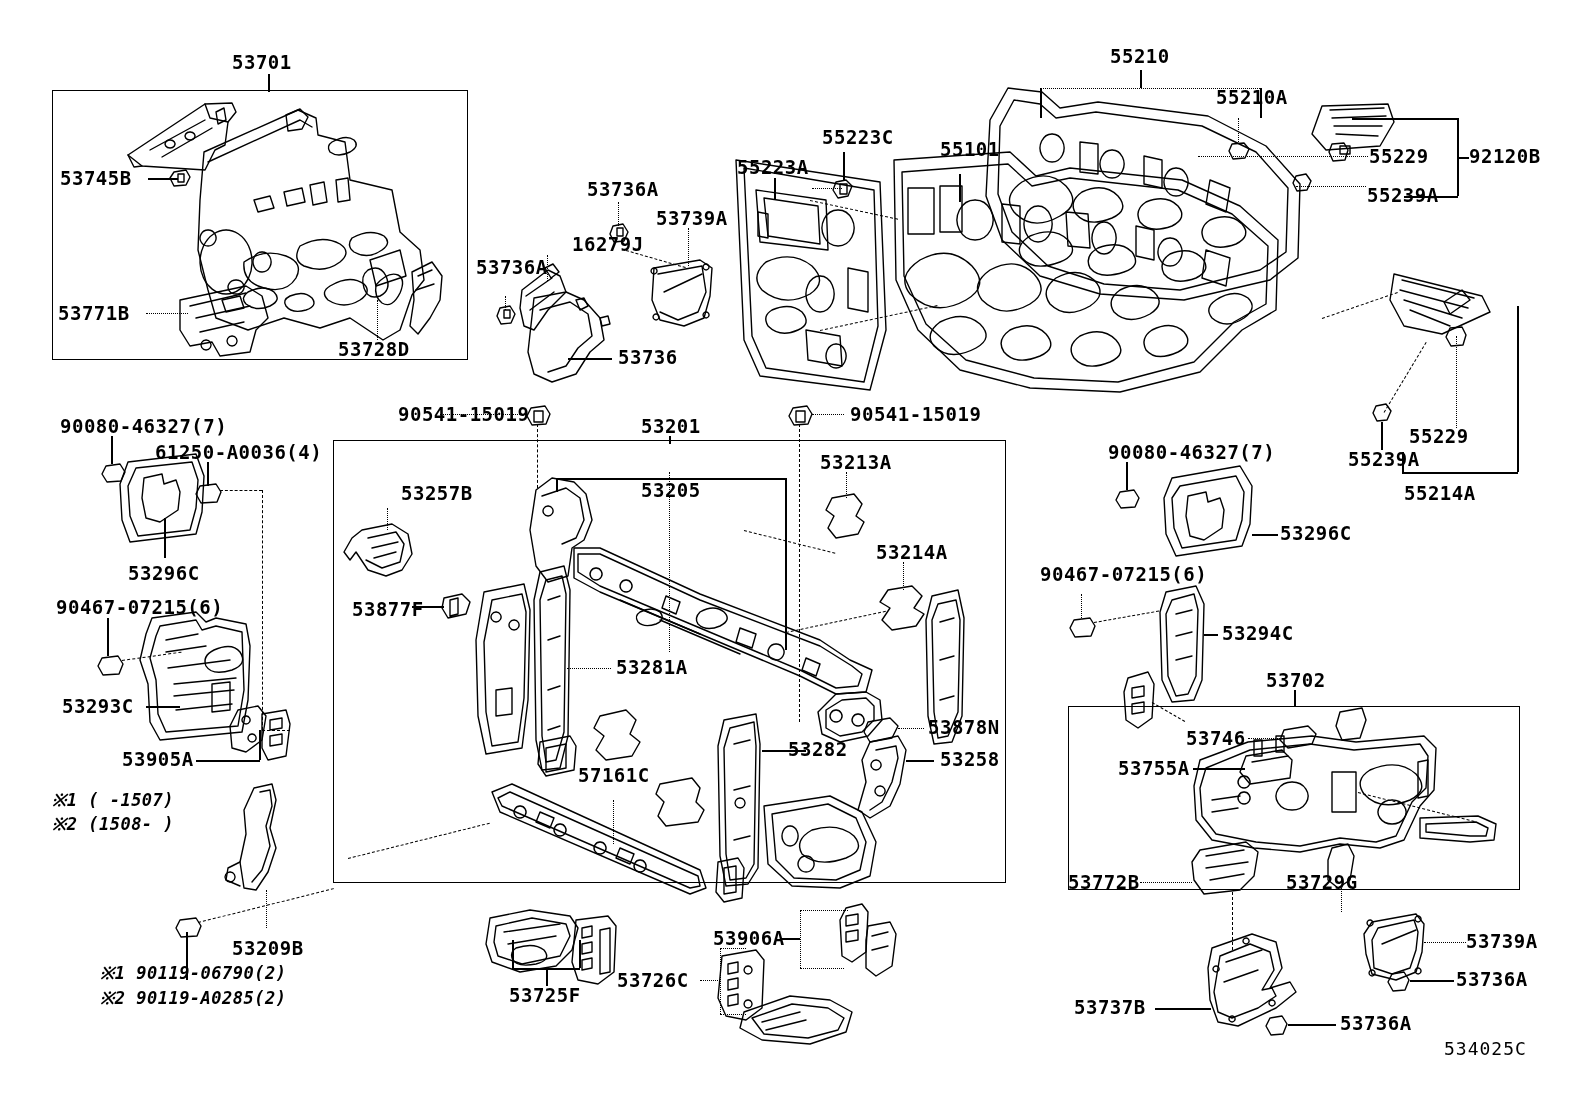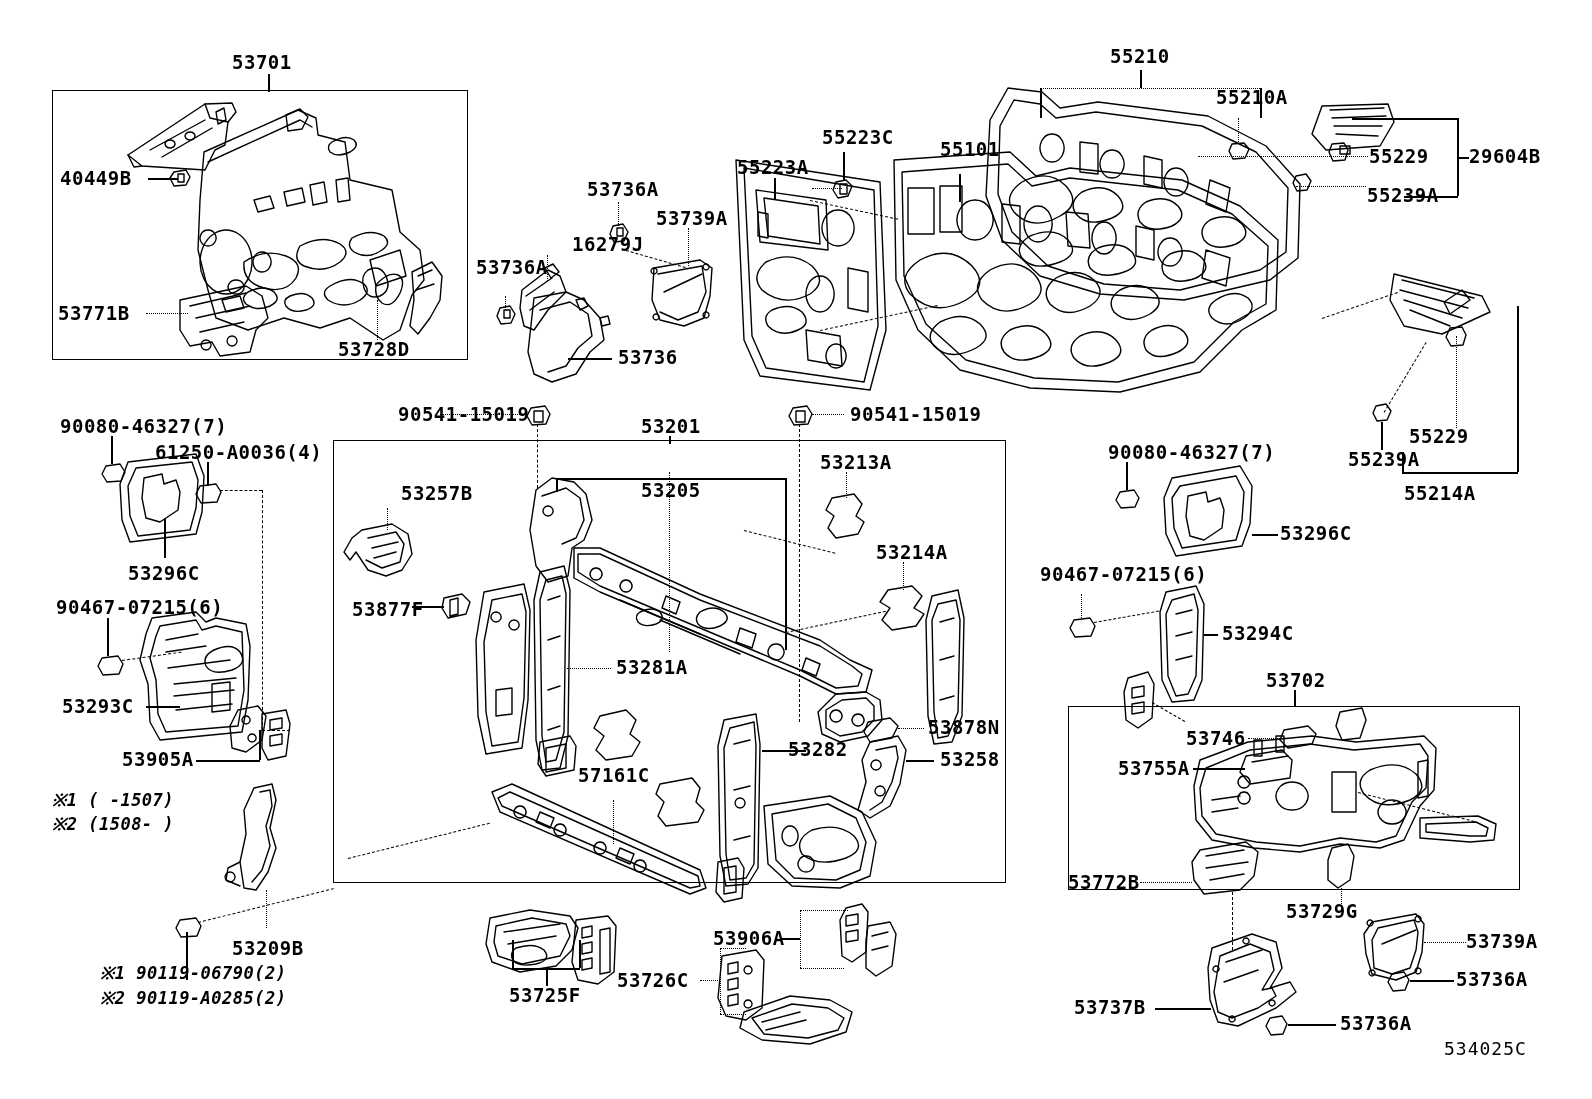--- a/index.html
+++ b/index.html
@@ -505,37 +505,37 @@
   <div class="dot-v" style="left:800px;top:910px;height:58px;"></div>
   <div class="dot-h" style="left:800px;top:910px;width:48px;"></div>
   <div class="dot-h" style="left:800px;top:968px;width:44px;"></div>
   <div class="ln h" style="left:1155px;top:1008px;width:56px;"></div>
   <div class="dot-h" style="left:1424px;top:942px;width:42px;"></div>
   <div class="ln h" style="left:1288px;top:1024px;width:48px;"></div>
   <div class="ln h" style="left:1410px;top:980px;width:44px;"></div>
   <div class="dash-v" style="left:1232px;top:892px;height:58px;"></div>
 
   <div class="lbl" style="left:232px;top:53px;">53701</div>
-  <div class="lbl" style="left:60px;top:169px;">40449B</div>
+  <div class="lbl" style="left:60px;top:169px;">53745B</div>
   <div class="lbl" style="left:58px;top:304px;">53771B</div>
   <div class="lbl" style="left:338px;top:340px;">53728D</div>
 
   <div class="lbl" style="left:476px;top:258px;">53736A</div>
   <div class="lbl" style="left:587px;top:180px;">53736A</div>
   <div class="lbl" style="left:548px;top:235px;margin-left:24px;">16279J</div>
   <div class="lbl" style="left:656px;top:209px;">53739A</div>
   <div class="lbl" style="left:618px;top:348px;">53736</div>
 
   <div class="lbl" style="left:737px;top:158px;">55223A</div>
   <div class="lbl" style="left:822px;top:128px;">55223C</div>
   <div class="lbl" style="left:940px;top:140px;">55101</div>
   <div class="lbl" style="left:1110px;top:47px;">55210</div>
   <div class="lbl" style="left:1216px;top:88px;">55210A</div>
   <div class="lbl" style="left:1369px;top:147px;">55229</div>
-  <div class="lbl" style="left:1469px;top:147px;">29604B</div>
+  <div class="lbl" style="left:1469px;top:147px;">92120B</div>
   <div class="lbl" style="left:1367px;top:186px;">55239A</div>
 
   <div class="lbl" style="left:1409px;top:427px;">55229</div>
   <div class="lbl" style="left:1348px;top:450px;">55239A</div>
   <div class="lbl" style="left:1404px;top:484px;">55214A</div>
 
   <div class="lbl" style="left:60px;top:417px;">90080-46327(7)</div>
   <div class="lbl" style="left:155px;top:443px;">61250-A0036(4)</div>
   <div class="lbl" style="left:128px;top:564px;">53296C</div>
   <div class="lbl" style="left:56px;top:598px;">90467-07215(6)</div>
@@ -564,21 +564,21 @@
 
   <div class="lbl" style="left:1108px;top:443px;">90080-46327(7)</div>
   <div class="lbl" style="left:1280px;top:524px;">53296C</div>
   <div class="lbl" style="left:1040px;top:565px;">90467-07215(6)</div>
   <div class="lbl" style="left:1222px;top:624px;">53294C</div>
 
   <div class="lbl" style="left:1266px;top:671px;">53702</div>
   <div class="lbl" style="left:1186px;top:729px;">53746</div>
   <div class="lbl" style="left:1118px;top:759px;">53755A</div>
   <div class="lbl" style="left:1068px;top:873px;">53772B</div>
-  <div class="lbl" style="left:1286px;top:873px;margin-top:29px;">53729G</div>
+  <div class="lbl" style="left:1286px;top:873px;">53729G</div>
 
   <div class="lbl" style="left:509px;top:986px;">53725F</div>
   <div class="lbl" style="left:617px;top:971px;">53726C</div>
   <div class="lbl" style="left:713px;top:929px;">53906A</div>
 
   <div class="lbl" style="left:1074px;top:998px;">53737B</div>
   <div class="lbl" style="left:1466px;top:932px;">53739A</div>
   <div class="lbl" style="left:1340px;top:1014px;">53736A</div>
   <div class="lbl" style="left:1456px;top:970px;">53736A</div>
 

